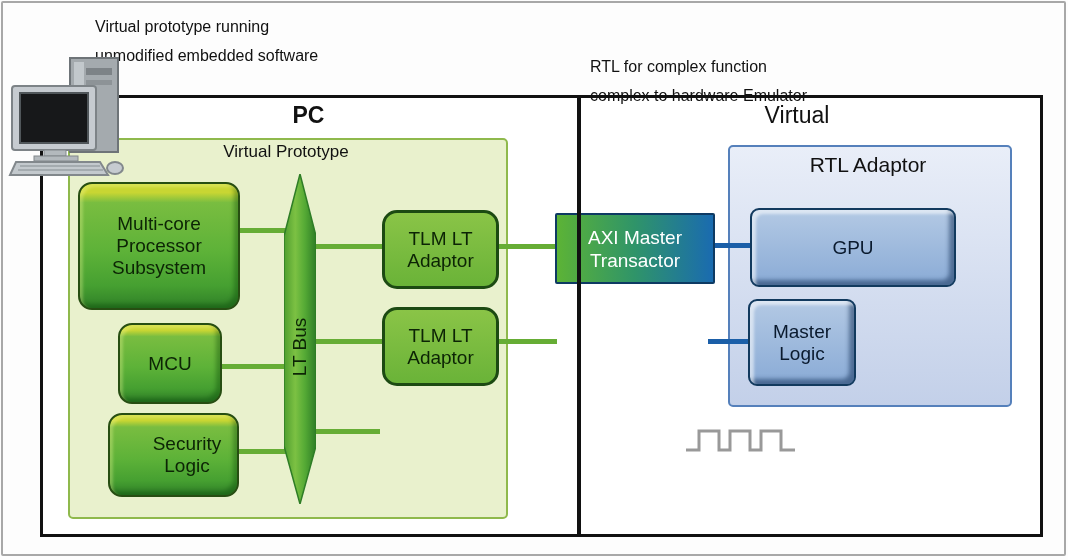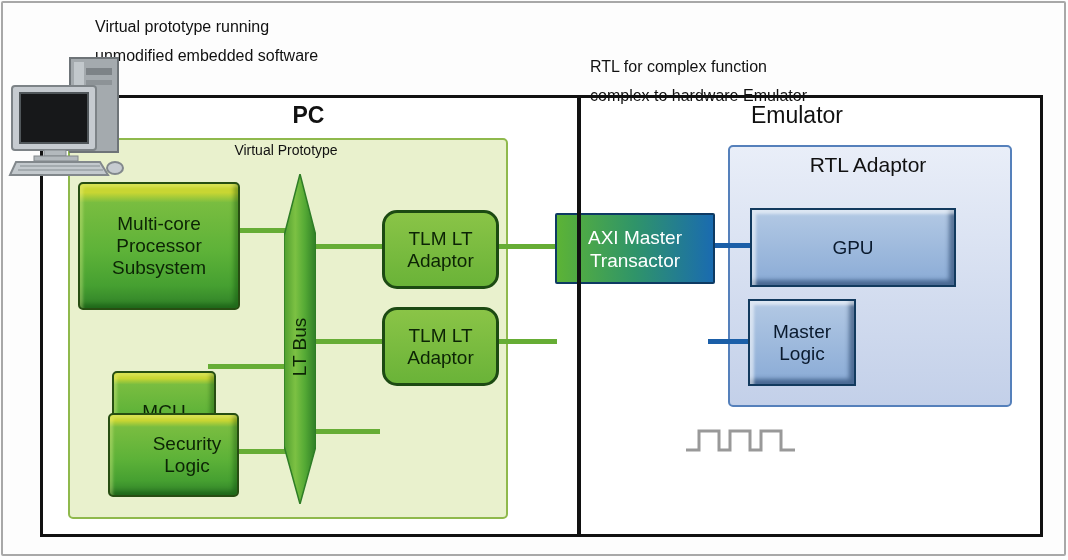--- a/index.html
+++ b/index.html
@@ -16,36 +16,36 @@
   
   .caption{font-size:16px;line-height:29px;font-weight:400;z-index:1;}
   #caption-left{left:95px;top:12px;width:430px;}
   #caption-right{left:590px;top:12px;width:430px;margin-top:40px;}
   
   .section-label{font-size:23px;text-align:center;z-index:1;}
   #pc-label{left:40px;top:102px;width:537px;font-weight:bold;}
   #emulator-label{left:581px;top:102px;width:432px;}
   
   #vp-box{left:68px;top:138px;width:436px;height:377px;background:#e9f1cd;border:2px solid #8fb94c;border-radius:5px;z-index:0;}
-  #vp-title{left:68px;top:142px;width:436px;font-size:14px;text-align:center;z-index:1;}
+  #vp-title{left:68px;top:142px;width:436px;font-size:17px;text-align:center;z-index:1;}
   
   .gblock{
     display:flex;align-items:center;justify-content:center;text-align:center;
     font-size:19px;line-height:22px;color:#0c2405;
     background:linear-gradient(180deg,#c8d633 0%,#c8d633 7%,#79bd40 15%,#5db238 55%,#46a031 82%,#2f7f27 100%);
-    border:2px solid #274e12;border-radius:5px;
+    border:2px solid #274e12;border-radius:14px;
     box-shadow:inset 3px 3px 3px rgba(255,255,160,.3), inset -4px -4px 4px rgba(0,60,0,.35);
     z-index:3;
   }
   .gblock.flat{
     background:linear-gradient(180deg,#8ac447 0%,#6ab338 100%);
     border:3px solid #1c4a12;border-radius:15px;box-shadow:none;
   }
   #blk-multicore{left:78px;top:182px;width:158px;height:124px;}
-  #blk-mcu{left:112px;top:323px;width:100px;height:77px;margin-top:48px;}
+  #blk-mcu{left:118px;top:323px;width:100px;height:77px;}
   #blk-security{left:108px;top:413px;width:100px;height:80px;padding-left:27px;}
   #blk-tlm1{left:382px;top:210px;width:111px;height:73px;}
   #blk-tlm2{left:382px;top:307px;width:111px;height:73px;}
   #blk-usb{left:378px;top:390px;width:97px;height:80px;}
   
   #lt-bus{left:284px;top:174px;width:32px;height:330px;z-index:2;}
   #lt-bus-label{left:250px;top:332px;width:100px;height:30px;transform:rotate(-90deg);
     font-size:19px;text-align:center;line-height:30px;color:#0c2405;z-index:2;}
   
   .gline{height:5px;background:#66ad35;z-index:1;}
@@ -72,21 +72,21 @@
   
   #rtl-box{left:728px;top:145px;width:280px;height:258px;
     background:linear-gradient(180deg,#e9eef8 0%,#c3d0e9 100%);
     border:2px solid #5580bb;border-radius:5px;z-index:1;}
   #rtl-title{left:728px;top:153px;width:280px;font-size:21px;text-align:center;z-index:2;}
   
   .bblock{
     display:flex;align-items:center;justify-content:center;text-align:center;
     font-size:19px;line-height:22px;color:#0a1a2e;
     background:linear-gradient(180deg,#b3c9e4 0%,#8aabd6 100%);
-    border:2px solid #123a5e;border-radius:0;
+    border:2px solid #123a5e;border-radius:9px;
     box-shadow:inset 4px 4px 3px rgba(255,255,255,.55), inset -5px -5px 4px rgba(10,40,80,.5);
     z-index:3;
   }
   #blk-gpu{left:750px;top:208px;width:202px;height:75px;}
   #blk-display{left:748px;top:299px;width:104px;height:83px;}
   
   #waveform{left:685px;top:428px;width:116px;height:24px;z-index:2;}
   #computer{left:6px;top:56px;width:122px;height:122px;z-index:6;}
 </style>
 </head>
@@ -101,21 +101,21 @@
   <div class="abs caption" id="caption-left">
     <div>Virtual prototype running</div>
     <div>unmodified embedded software</div>
   </div>
   <div class="abs caption" id="caption-right">
     <div>RTL for complex function</div>
     <div>complex to hardware Emulator</div>
   </div>
 
   <div class="abs section-label" id="pc-label">PC</div>
-  <div class="abs section-label" id="emulator-label">Emulator</div>
+  <div class="abs section-label" id="emulator-label">Virtual</div>
 
   <div class="abs" id="vp-box"></div>
   <div class="abs" id="vp-title">Virtual Prototype</div>
 
   <div class="abs gline" id="gl-multicore"></div>
   <div class="abs gline" id="gl-mcu"></div>
   <div class="abs gline" id="gl-security"></div>
   <div class="abs gline" id="gl-tlm1"></div>
   <div class="abs gline" id="gl-tlm2"></div>
   <div class="abs gline" id="gl-usb"></div>

